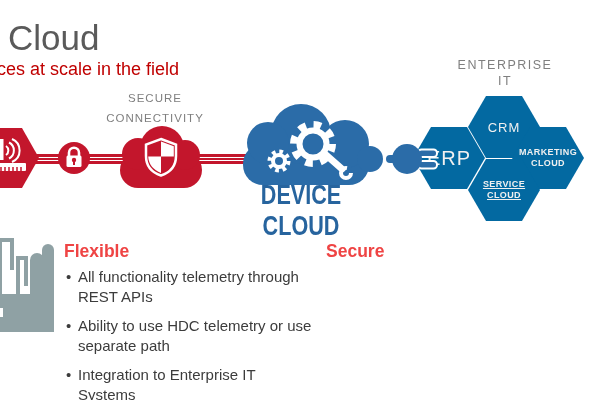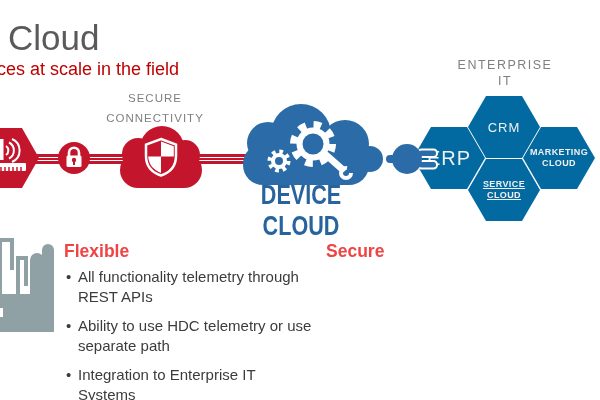--- a/index.html
+++ b/index.html
@@ -57,21 +57,21 @@
 
   
   .ent-label{left:452px;top:57px;width:106px;text-align:center;font-size:12.5px;
              letter-spacing:1.5px;line-height:16px;color:#7F7F7F;white-space:pre-line;}
   .hex{position:absolute;width:72px;height:62px;background:#0369a1;
        clip-path:polygon(25% 0,75% 0,100% 50%,75% 100%,25% 100%,0 50%);
        display:flex;align-items:center;justify-content:center;
        color:#F0F0F0;text-align:center;white-space:pre-line;z-index:2;}
   .hex-erp{left:413px;top:127px;font-size:20px;letter-spacing:1px;}
   .hex-crm{left:468px;top:96px;font-size:13px;letter-spacing:1px;}
-  .hex-marketing{left:523px;top:127px;font-size:9px;font-weight:bold;line-height:11px;letter-spacing:.4px;}
+  .hex-marketing{left:512px;top:127px;font-size:9px;font-weight:bold;line-height:11px;letter-spacing:.4px;}
   .hex-service{left:468px;top:159px;font-size:9px;font-weight:bold;line-height:11px;letter-spacing:.4px;text-decoration:underline;}
 
   
   .building{left:-6px;top:236px;}
 
   
   .col{position:absolute;top:241px;}
   .col-flex{left:64px;width:250px;}
   .col-sec{left:326px;width:258px;}
   .col h3{margin:0 0 5px 0;font-size:17.5px;color:#ef4444;}

